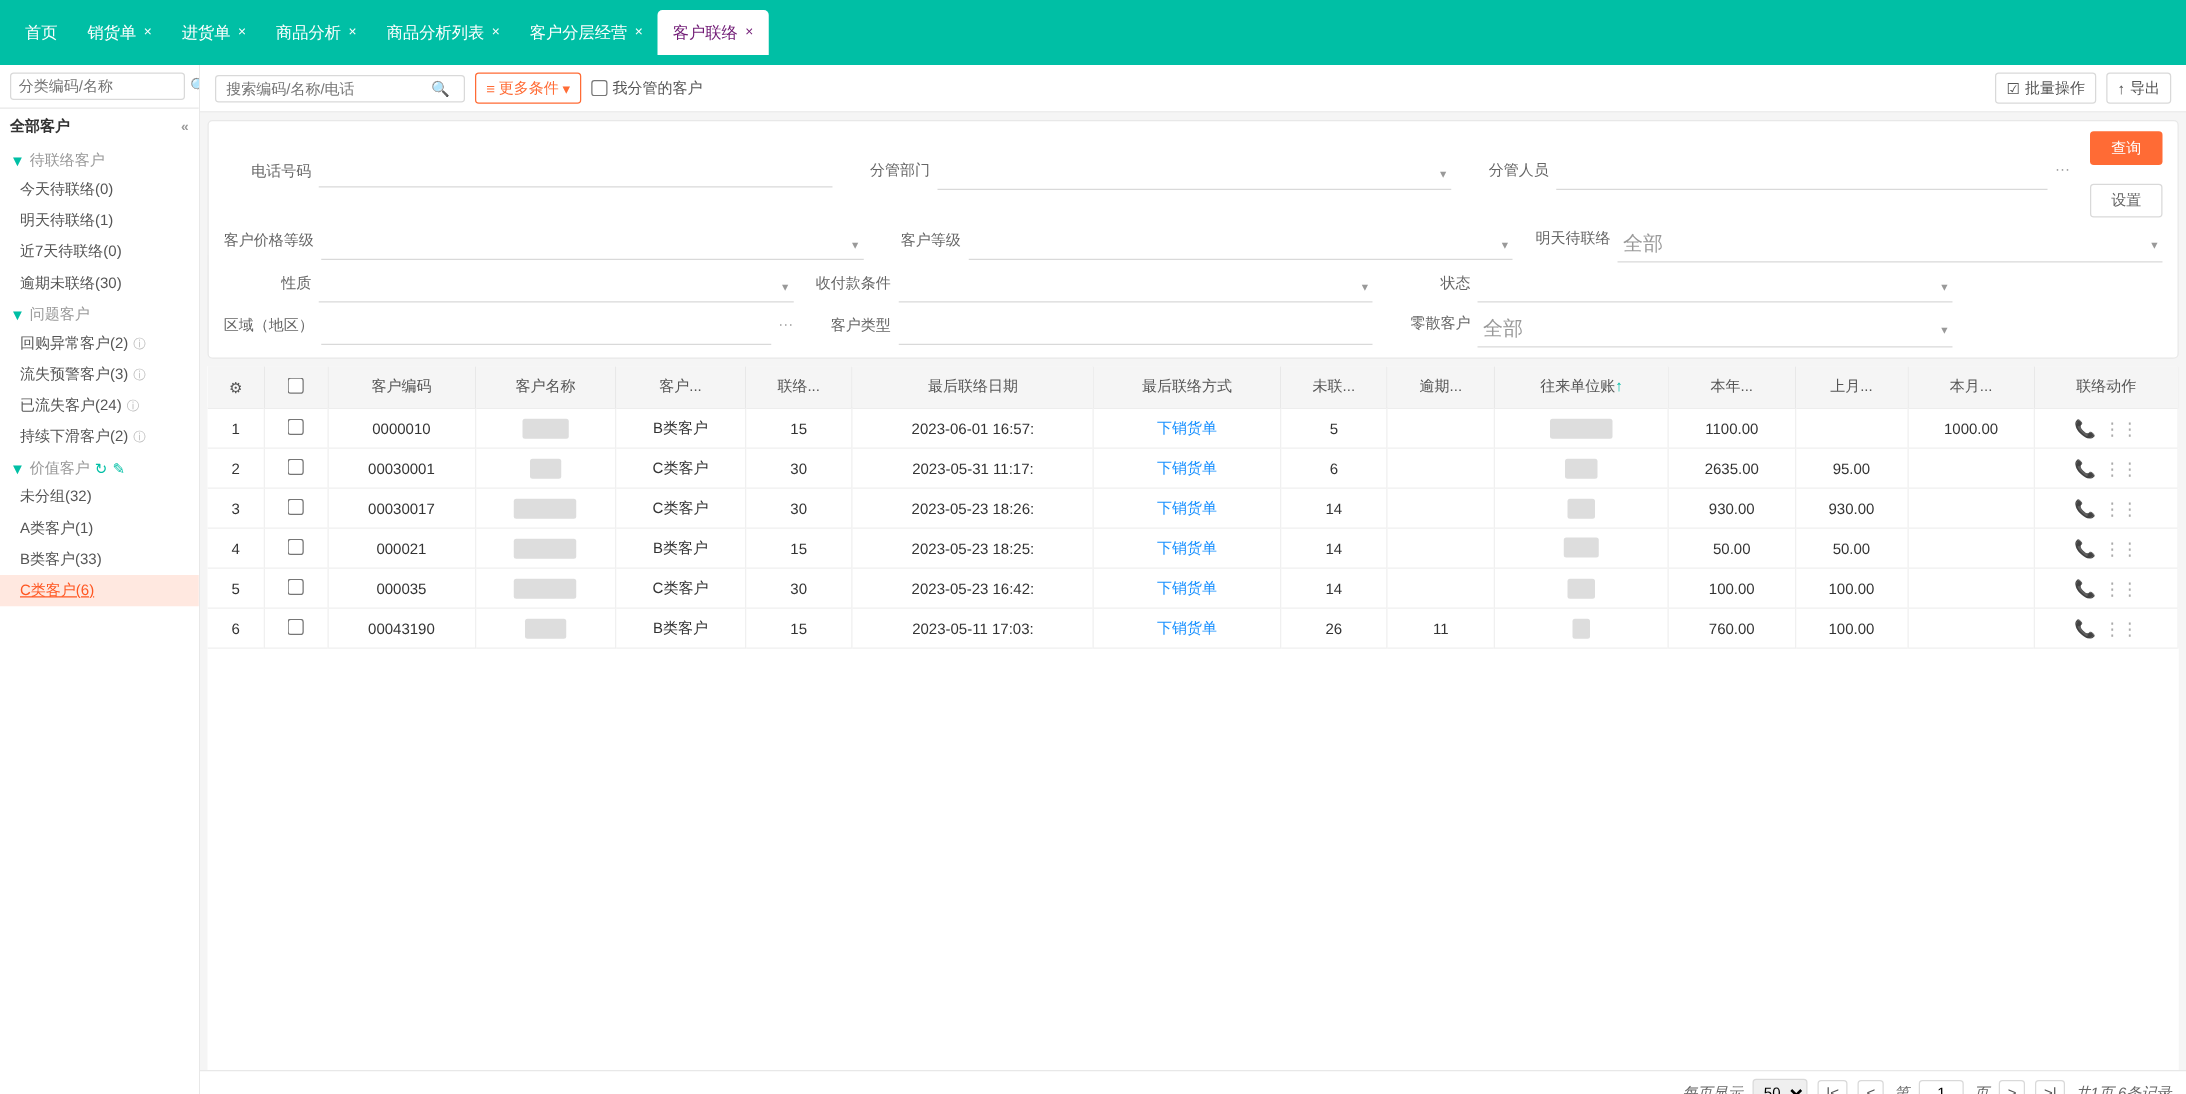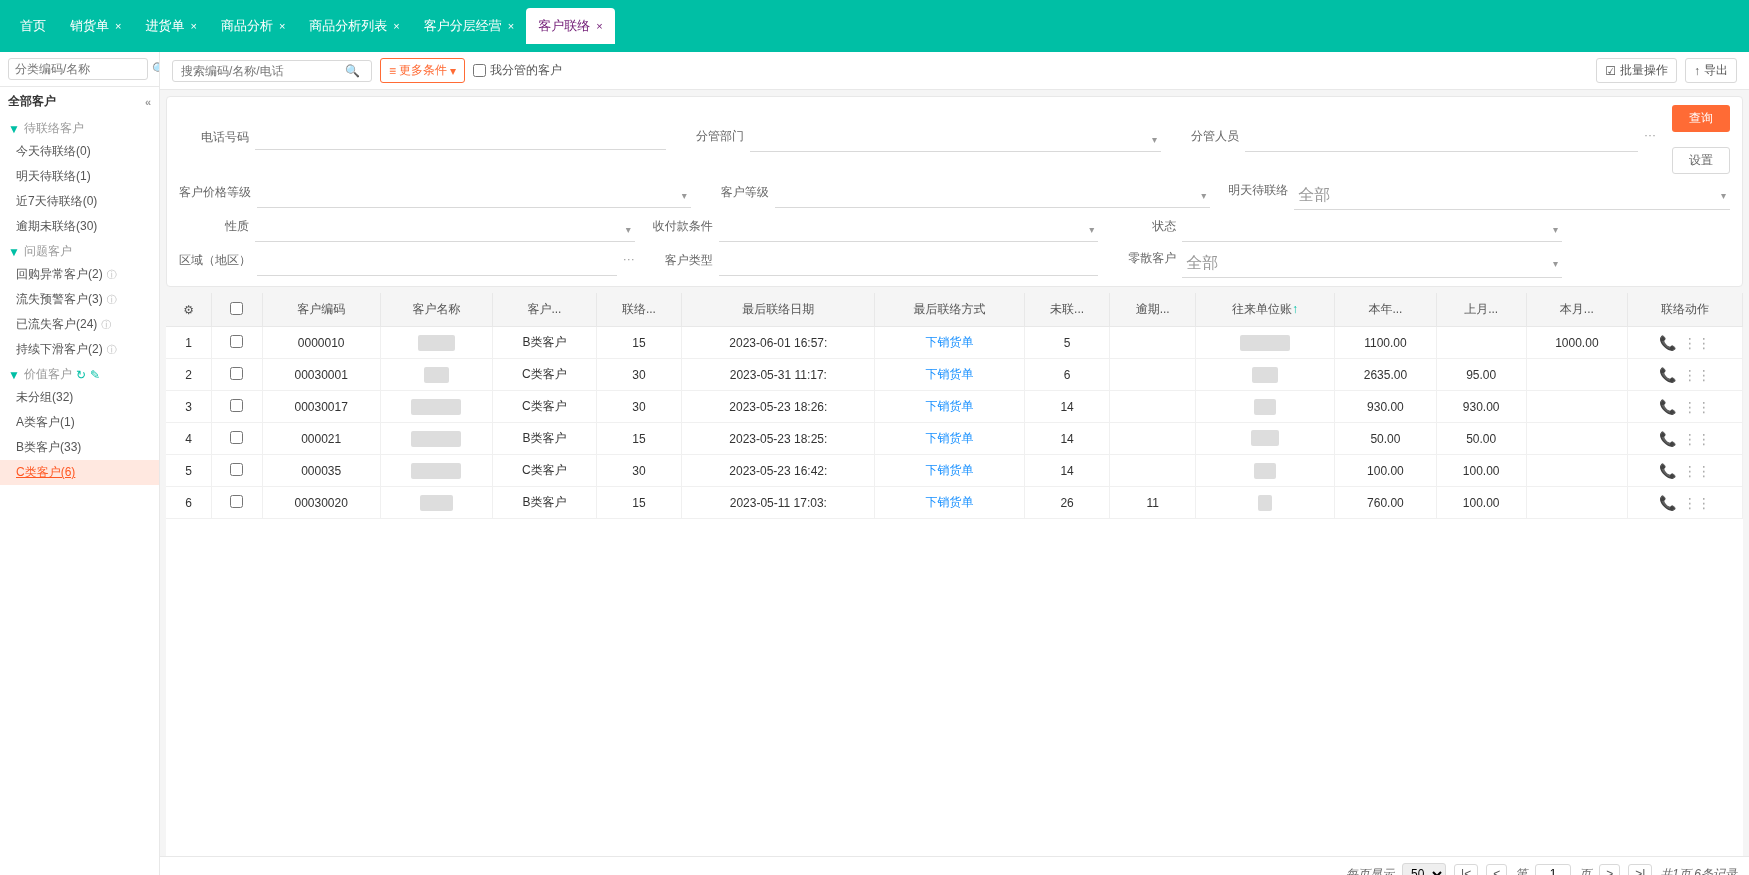--- a/index.html
+++ b/index.html
@@ -642,21 +642,21 @@
       <td>
         <div class="action-icons">
           <span class="action-icon" title="电话">📞</span>
           <span class="action-icon" title="更多">⋮⋮</span>
         </div>
       </td>
     </tr>
             <tr>
       <td>6</td>
       <td><input type="checkbox" style=""></td>
-      <td>00030020</td>
+      <td>00043190</td>
       <td><span style="background:#ddd;color:transparent;border-radius:2px;padding:1px 8px;user-select:none;">██</span></td>
       <td>B类客户</td>
       <td>15</td>
       <td>2023-05-11 17:03:</td>
       <td><a class="link-text">下销货单</a></td>
       <td>26</td>
       <td>11</td>
       <td><span style="background:#ddd;color:transparent;border-radius:2px;padding:1px 4px;user-select:none;">1</span></td>
       <td>760.00</td>
       <td>100.00</td>

